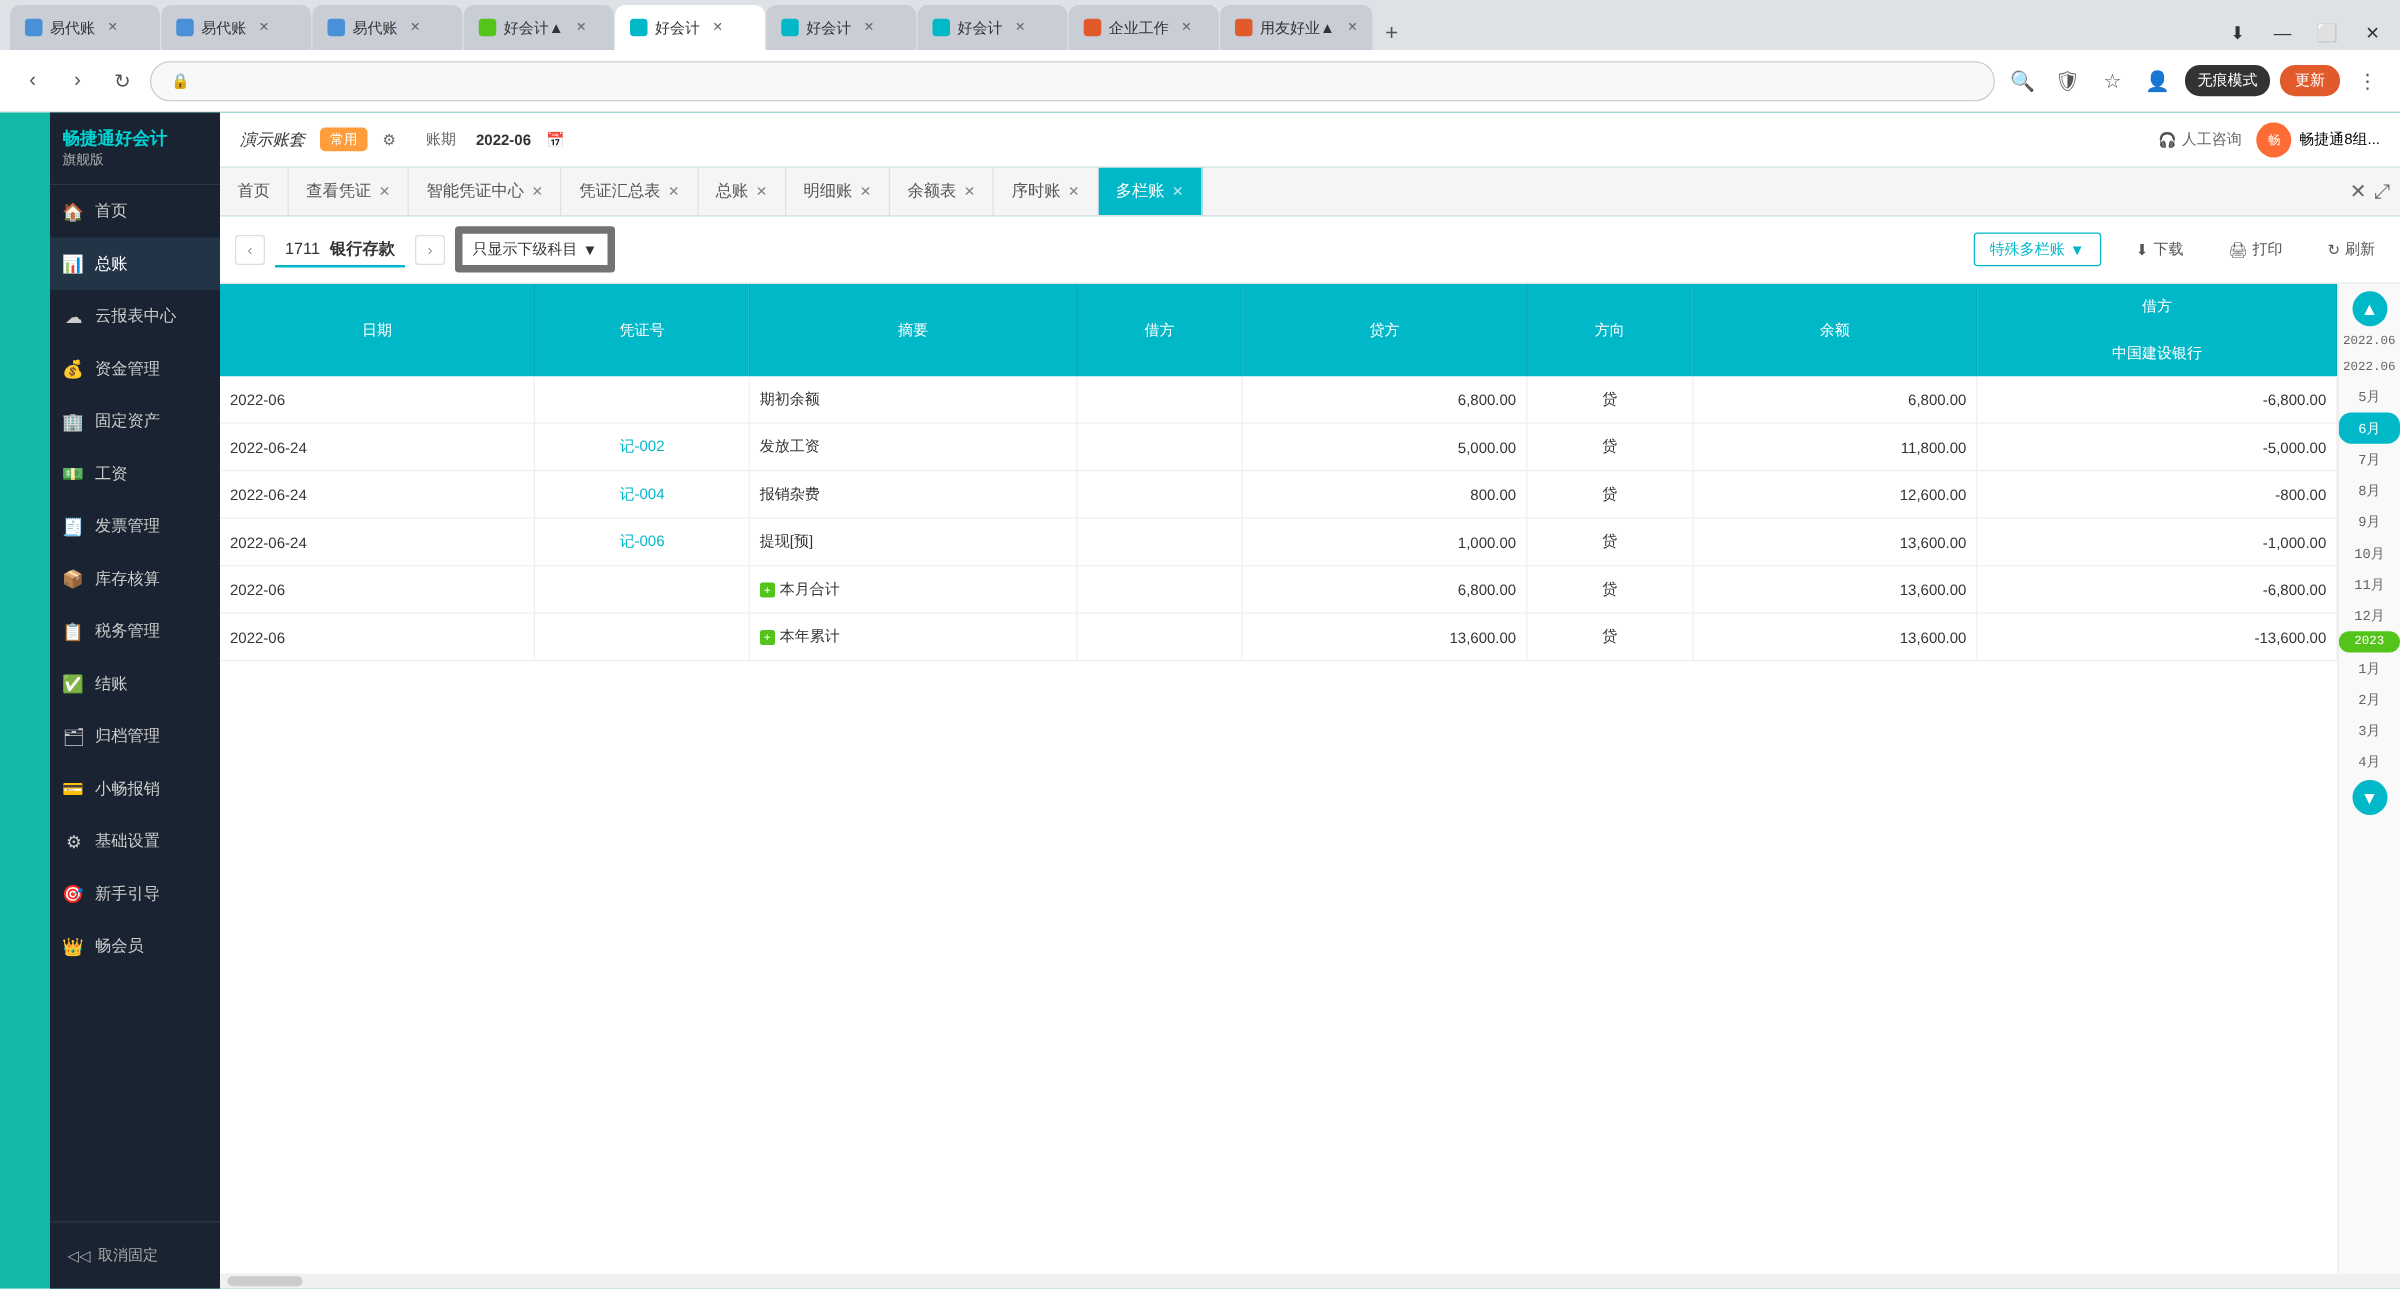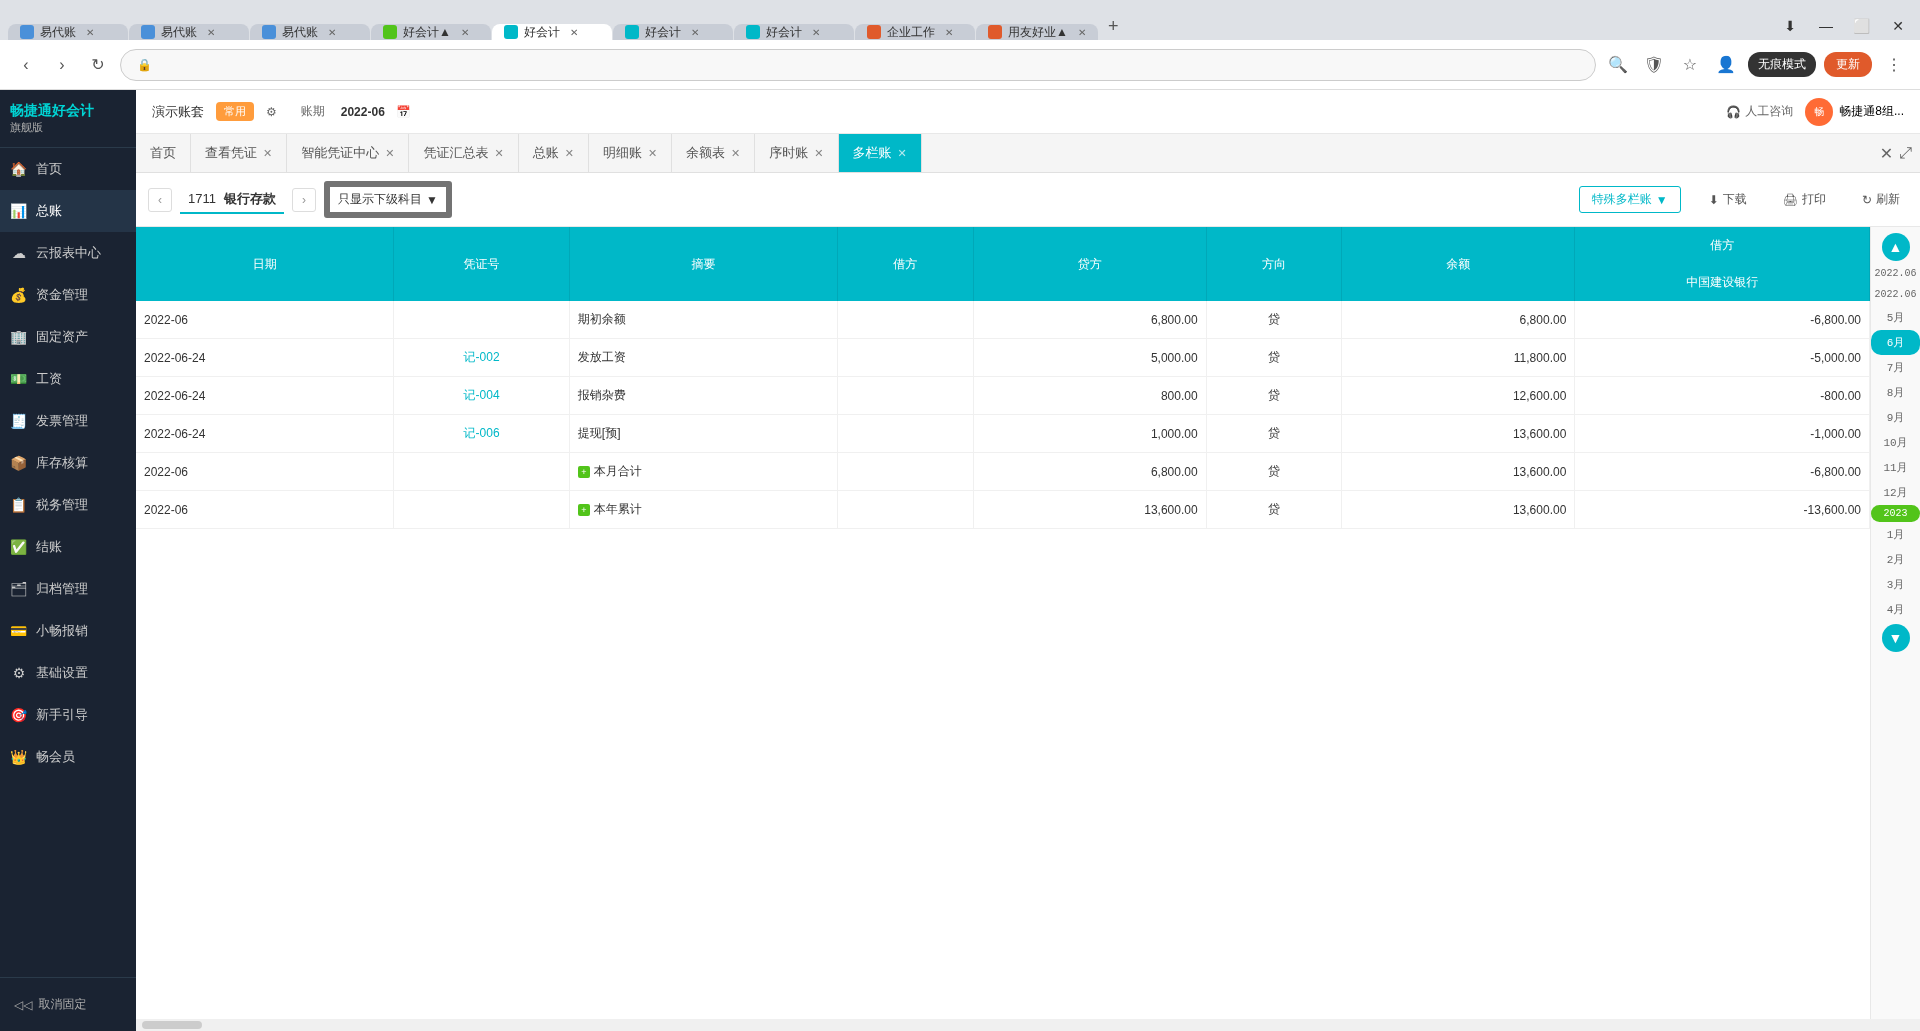--- a/index.html
+++ b/index.html
@@ -1,36 +1,36 @@
 <!DOCTYPE html>
 <html><head>
   <meta charset="utf-8">
   <style>
     * { box-sizing: border-box; margin: 0; padding: 0; }
     body { font-family: 'Microsoft YaHei', sans-serif; font-size: 12px; background: #f5f5f5; overflow: hidden; height: 1031px; width: 1920px; }
 
     
     .browser-chrome { background: #dee1e6; height: 90px; }
     .tab-bar { display: flex; align-items: flex-end; height: 40px; padding: 0 8px; background: #dee1e6; }
-    .tab { display: flex; align-items: center; height: 16px; padding: 0 12px; border-radius: 8px 8px 0 0; font-size: 12px; color: #333; cursor: pointer; position: relative; background: #c8cdd6; margin-right: 1px; gap: 6px; min-width: 120px; }
+    .tab { display: flex; align-items: center; height: 36px; padding: 0 12px; border-radius: 8px 8px 0 0; font-size: 12px; color: #333; cursor: pointer; position: relative; background: #c8cdd6; margin-right: 1px; gap: 6px; min-width: 120px; }
     .tab.active { background: #fff; color: #333; }
     .tab-close { font-size: 10px; color: #666; margin-left: 4px; cursor: pointer; }
     .tab-new { width: 28px; height: 28px; display: flex; align-items: center; justify-content: center; cursor: pointer; font-size: 18px; color: #555; }
     .tab-controls { margin-left: auto; display: flex; align-items: center; gap: 8px; }
     .browser-btn { width: 28px; height: 28px; display: flex; align-items: center; justify-content: center; cursor: pointer; font-size: 14px; color: #333; }
 
     .address-bar { display: flex; align-items: center; height: 50px; padding: 0 12px; background: #fff; border-bottom: 1px solid #ddd; gap: 8px; }
     .nav-btn { width: 28px; height: 28px; display: flex; align-items: center; justify-content: center; cursor: pointer; color: #555; font-size: 16px; border-radius: 50%; }
     .url-bar { flex: 1; height: 32px; border: 1px solid #ccc; border-radius: 16px; padding: 0 16px; font-size: 12px; color: #333; background: #f8f8f8; display: flex; align-items: center; }
     .browser-actions { display: flex; align-items: center; gap: 8px; }
     .wuhen-btn { background: #333; color: #fff; padding: 4px 10px; border-radius: 12px; font-size: 12px; cursor: pointer; }
     .update-btn { background: #e05a2b; color: #fff; padding: 4px 12px; border-radius: 12px; font-size: 12px; cursor: pointer; }
 
     
-    .app-container { display: flex; height: 941px; background: #14b8a6; }
+    .app-container { display: flex; height: 941px; background: #14b8a6; padding-left: 40px; }
 
     
     .sidebar { width: 136px; background: #1a2332; color: #fff; display: flex; flex-direction: column; overflow: hidden; }
     .sidebar-logo { padding: 12px 10px; border-bottom: 1px solid #2a3a4a; }
     .logo-text { font-size: 14px; font-weight: bold; color: #00d4d4; }
     .logo-sub { font-size: 11px; color: #aaa; }
     .sidebar-menu { flex: 1; overflow-y: auto; }
     .sidebar-item { display: flex; align-items: center; padding: 12px 10px; cursor: pointer; color: #ccc; gap: 8px; font-size: 13px; }
     .sidebar-item.active { background: #243447; color: #fff; }
     .sidebar-item-icon { width: 18px; height: 18px; display: flex; align-items: center; justify-content: center; font-size: 14px; }
@@ -240,21 +240,21 @@
       <div class="sidebar-pin">
         <span>◁◁</span>
         <span>取消固定</span>
       </div>
     </div>
   </div>
 
   <div class="main-content">
 
     <div class="top-toolbar">
-      <span style="font-size:13px;color:#333;">演示账套</span>
+      <span style="font-size:13px;color:#333;font-style:italic;">演示账套</span>
       <span class="demo-badge">常用</span>
       <span style="cursor:pointer;color:#666;">⚙</span>
       <span style="color:#666;margin-left:12px;">账期</span>
       <span style="font-weight:bold;color:#333;margin-left:4px;">2022-06</span>
       <span style="cursor:pointer;color:#666;">📅</span>
       <div class="help-btn">
         <span>🎧</span>
         <span>人工咨询</span>
       </div>
       <div class="user-area">

